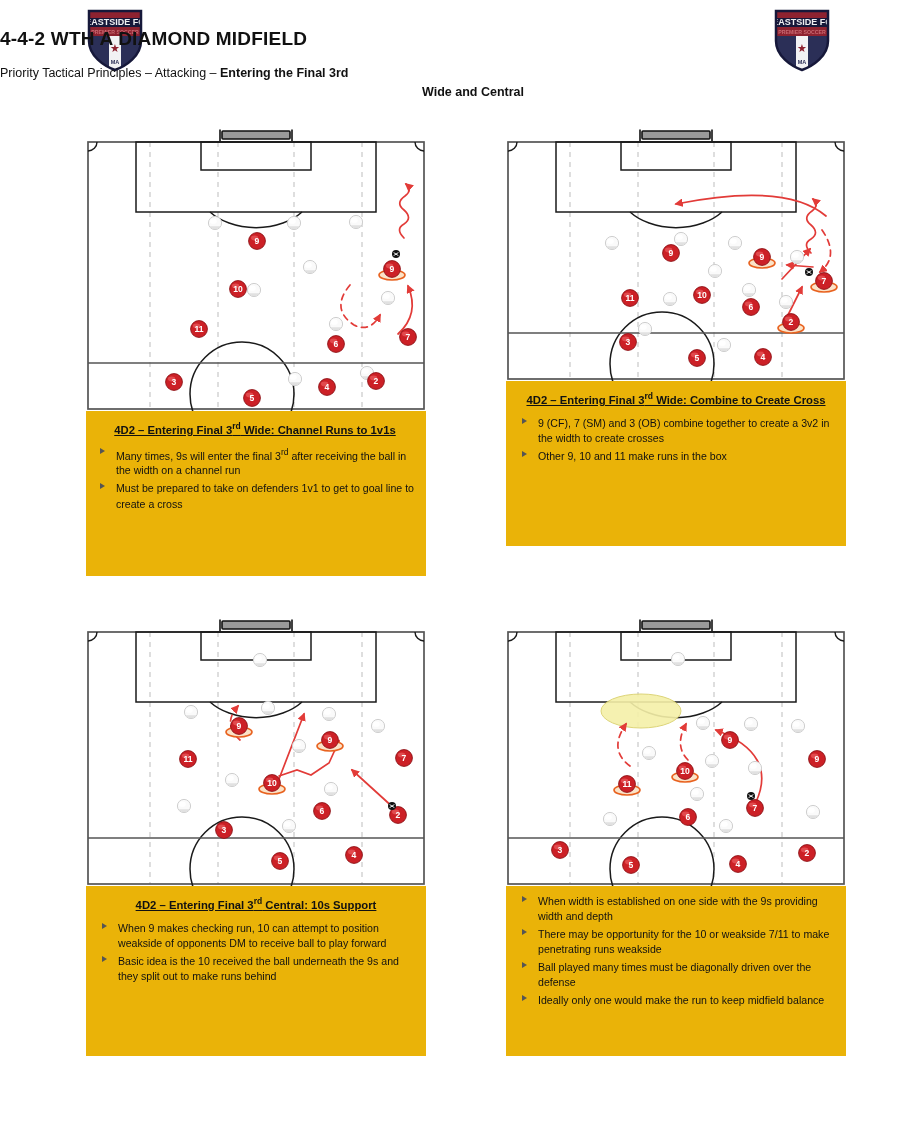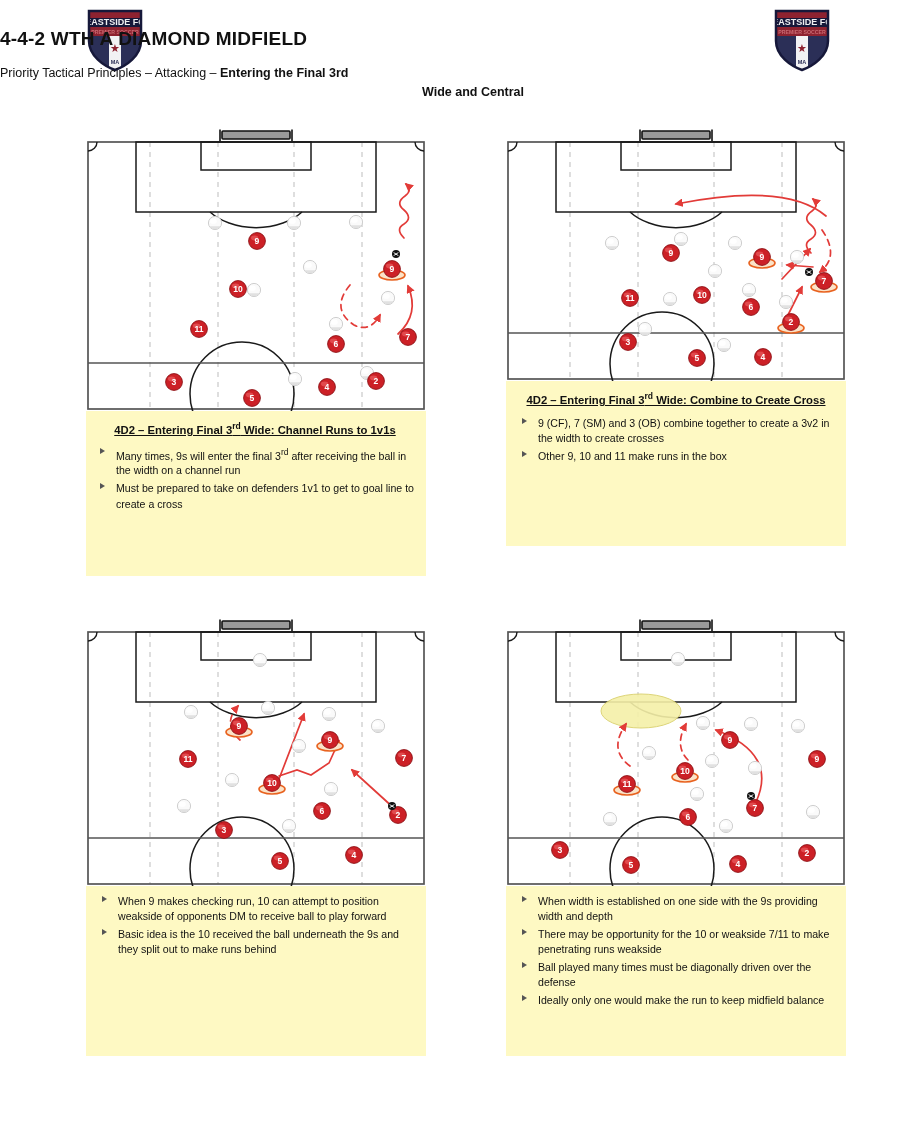--- a/index.html
+++ b/index.html
@@ -21,21 +21,21 @@
   
   .panel{position:absolute;width:340px;}
   .p1{left:86px;top:126px;}
   .p2{left:506px;top:126px;}
   .p3{left:86px;top:616px;}
   .p4{left:506px;top:616px;}
 
   .pitch-wrap{position:relative;width:340px;}
   .pitch-svg{display:block;width:340px;}
 
-  .caption{background:#fef9c3;padding:8px 10px 10px 10px;box-sizing:border-box;}
+  .caption{background:#eab308;padding:8px 10px 10px 10px;box-sizing:border-box;}
   .caption.tall1{min-height:165px;padding-left:8px;}
   .caption.tall2{min-height:165px;}
   .caption.tall3{min-height:170px;}
   .caption.tall4{min-height:170px;}
   .cap-title{font-size:11.3px;font-weight:bold;text-decoration:underline;
     text-align:center;color:#111;margin:2px 0 9px 0;line-height:1.25;}
   .bullets{margin:0;padding:0;list-style:none;}
   .bullets li{position:relative;padding-left:22px;margin-bottom:3px;
     font-size:10.6px;line-height:1.42;color:#111;}
   .bullets li .tri{position:absolute;left:6px;top:2px;width:0;height:0;
@@ -420,20 +420,21 @@
             <ellipse cx="265.6" cy="236" rx="3.6" ry="2.4" fill="#e8585c" opacity="0.75"></ellipse>
             <text x="268" y="242.4" text-anchor="middle" font-size="8.6" font-family="Liberation Sans, sans-serif" font-weight="bold" fill="#fff">4</text>
           </g>
           <g>
             <circle cx="306" cy="190" r="4" fill="#111"></circle>
             <path d="M 303.6 188.6 l 2.4 1.4 l 2.4 -1.4 M 303.6 191.6 l 2.4 -1.4 l 2.4 1.4" fill="none" stroke="#fff" stroke-width="0.9"></path>
           </g>
         </svg>
     </div>
     <div class="caption tall3">
+      <div class="cap-title">4D2 – Entering Final 3<span class="sup">rd</span> Central: 10s Support</div>
       <ul class="bullets">
           <li><span class="tri"></span>When 9 makes checking run, 10 can attempt to position weakside of opponents DM to receive ball to play forward</li>
           <li><span class="tri"></span>Basic idea is the 10 received the ball underneath the 9s and they split out to make runs behind</li>
         </ul>
     </div>
   </div>
 
   <div class="panel p4">
     <div class="pitch-wrap">
       <svg class="pitch-svg" id="svg-3" viewBox="0 0 340 270">

